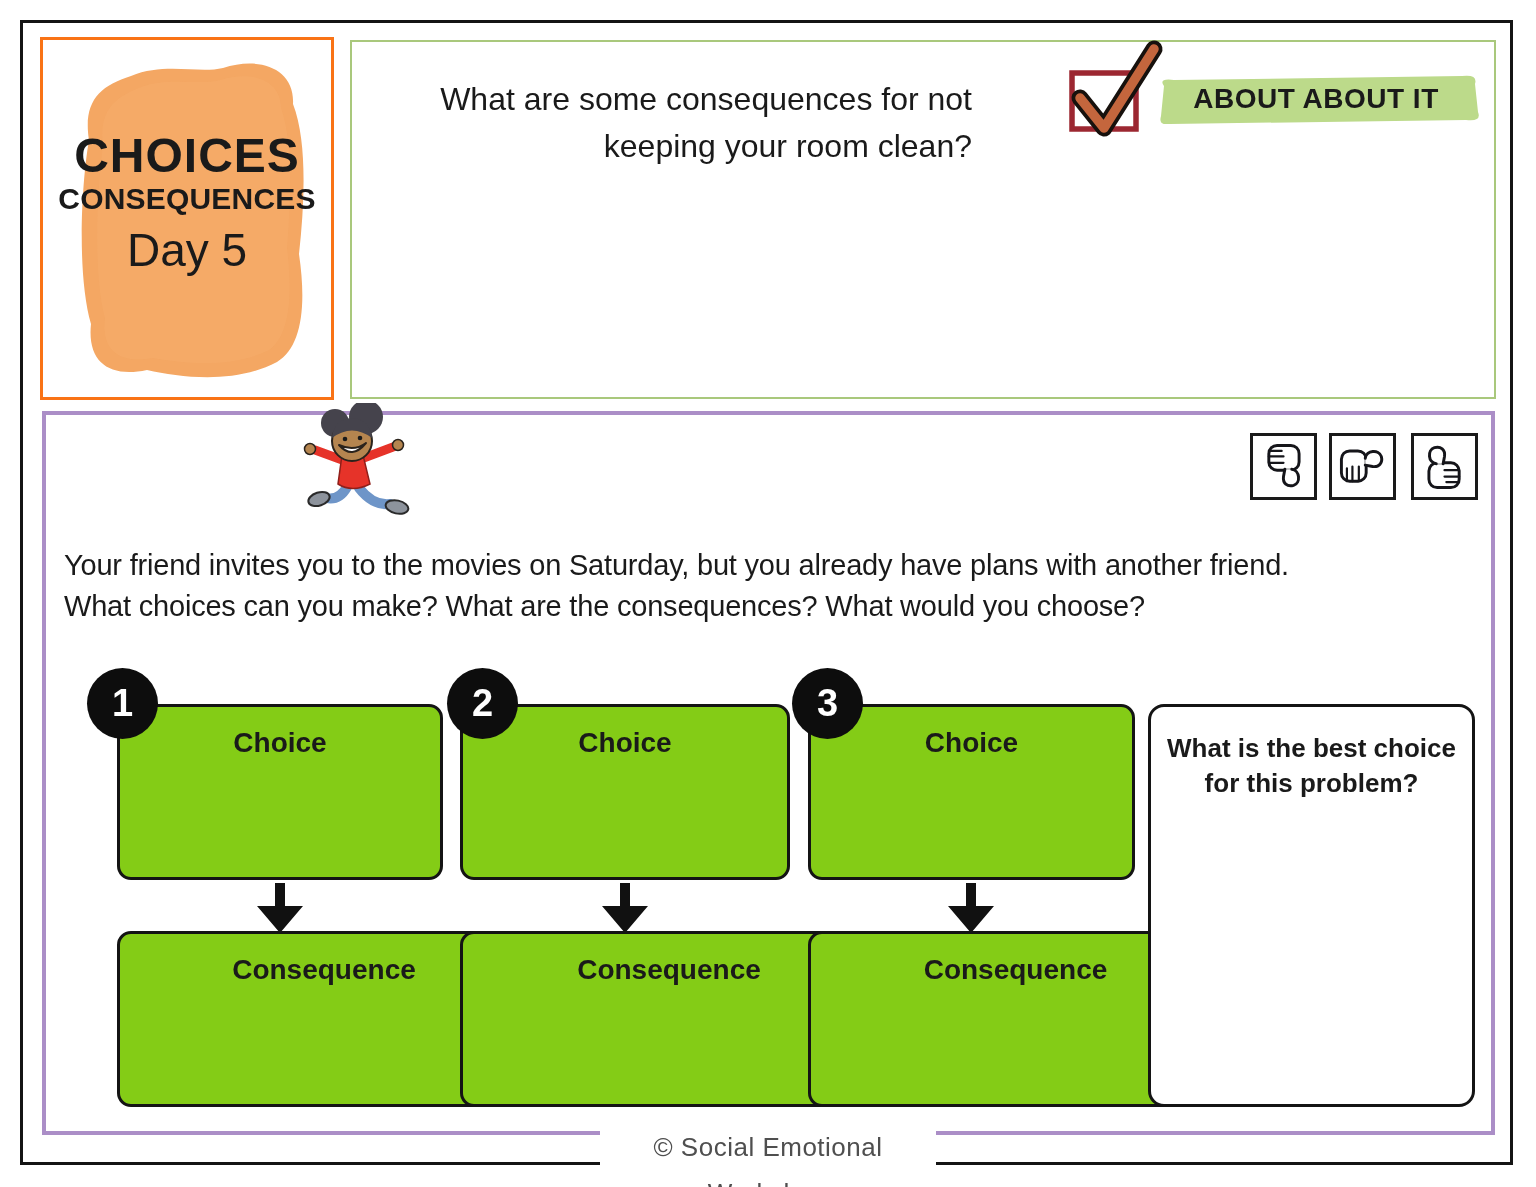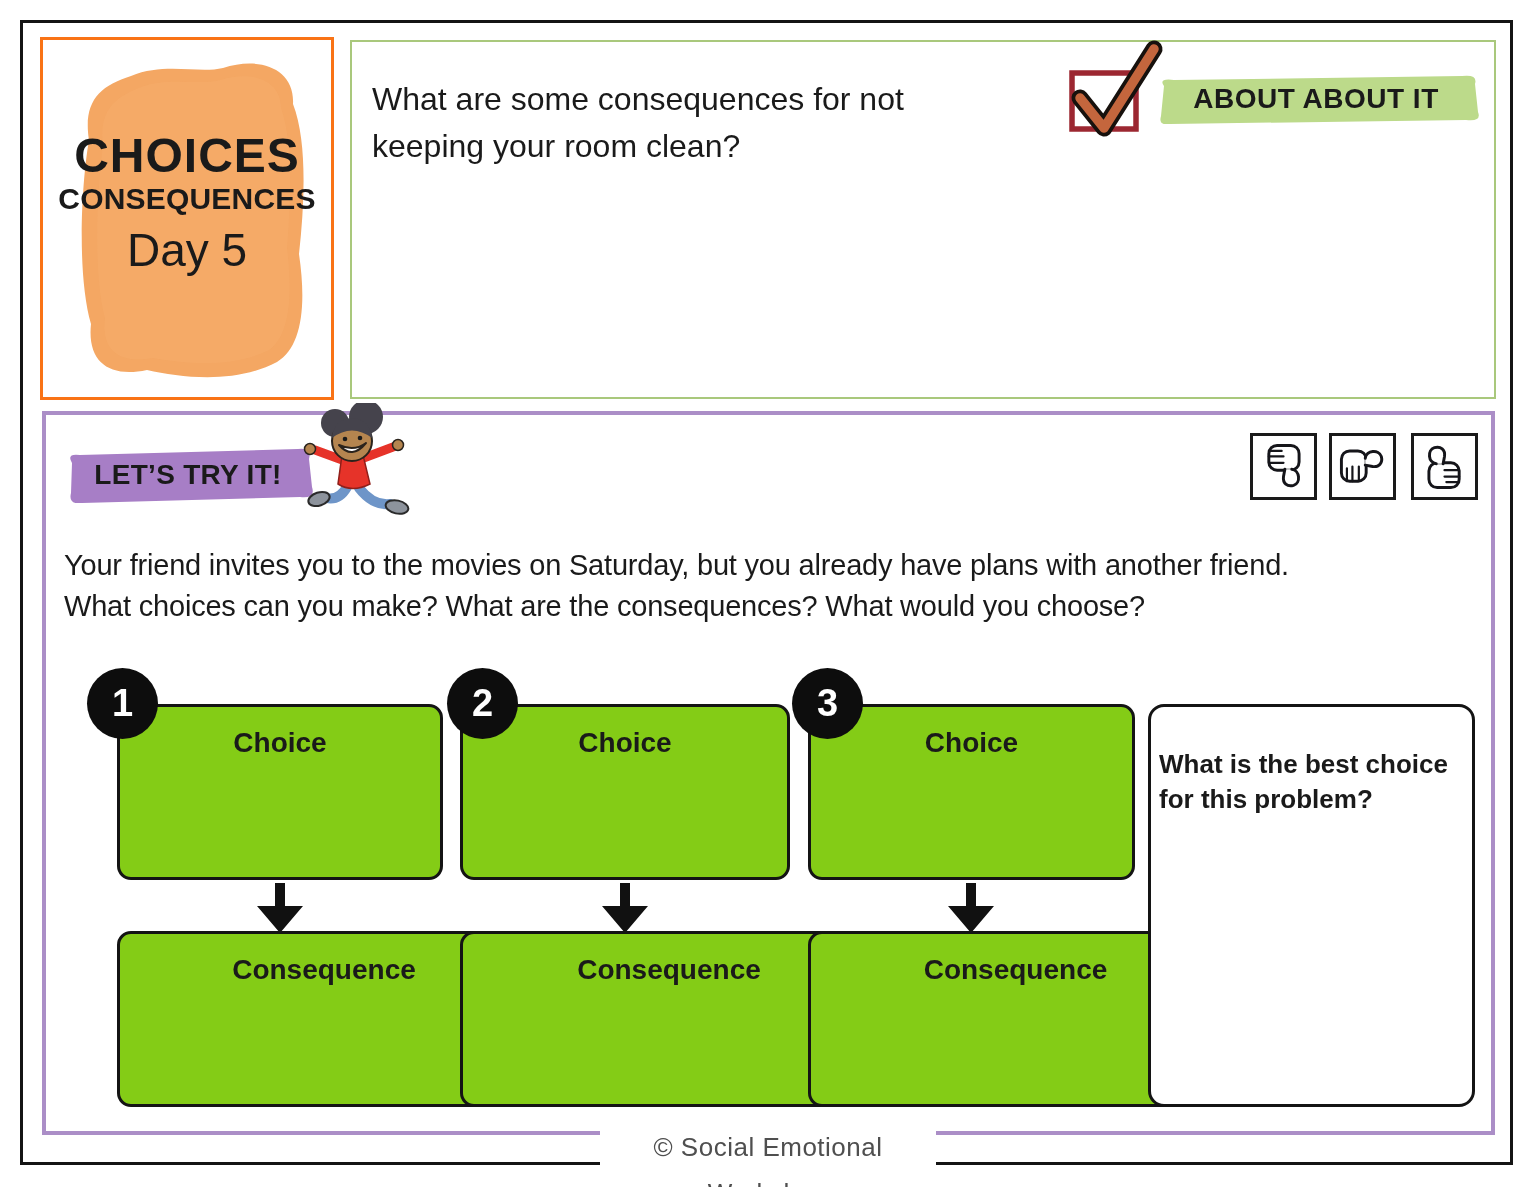--- a/index.html
+++ b/index.html
@@ -15,21 +15,21 @@
   
   #title-card { left:40px; top:37px; width:288px; height:357px; border:3px solid #f97316; background:#fff; z-index:2; }
   #title-card svg { position:absolute; left:0; top:0; }
   .title-text { position:absolute; left:0; width:100%; text-align:center; }
   #title-choices { top:88px; font-size:48px; font-weight:bold; letter-spacing:1px; }
   #title-consequences { top:142px; font-size:30px; font-weight:bold; letter-spacing:0.2px; }
   #title-day { top:183px; font-size:46px; font-weight:normal; }
 
   
   #think-panel { left:350px; top:40px; width:1142px; height:355px; border:2px solid #a9c87c; background:#fff; z-index:2; }
-  #question-text { left:20px; top:34px; width:600px; font-size:32px; line-height:47px; }
+  #question-text { left:20px; top:34px; width:600px; font-size:32px; line-height:47px;text-align:right; }
   #checkmark-wrap { left:712px; top:0px; width:104px; height:102px; overflow:visible; }
   #think-banner { left:800px; top:32px; width:328px; height:50px; }
   #think-banner svg { position:absolute; left:0; top:0; }
   #think-banner span { position:relative; display:block; text-align:center; line-height:50px; font-size:28px; font-weight:bold; letter-spacing:0.5px; }
 
   
   #try-panel { left:42px; top:411px; width:1445px; height:716px; border:4px solid #ab8ec7; background:#fff; z-index:2; }
   #try-banner { left:16px; top:32px; width:252px; height:56px; }
   #try-banner svg { position:absolute; left:0; top:0; }
   #try-banner span { position:relative; display:block; text-align:center; line-height:56px; font-size:28px; font-weight:bold; letter-spacing:0.3px; }
@@ -58,21 +58,21 @@
   .col1 { left:71px;  width:320px; }
   .col2 { left:414px; width:324px; }
   .col3 { left:762px; width:321px; }
 
   .arrow { top:468px; width:46px; height:50px; }
   #arrow-1 { left:211px; }
   #arrow-2 { left:556px; }
   #arrow-3 { left:902px; }
 
   #best-box { left:1102px; top:289px; width:321px; height:397px; border:3px solid #141414; border-radius:16px; background:#fff; z-index:3; }
-  #best-box .lbl { padding:40px 8px 0 8px; font-size:26px; font-weight:bold; line-height:35px; }
+  #best-box .lbl { padding:24px 8px 0 8px; font-size:26px; font-weight:bold; line-height:35px; text-align:center; }
 
   
   #footer { left:600px; top:1124px; width:336px; height:46px; background:#fff; z-index:6; text-align:center; }
   #footer span { line-height:46px; font-size:26px; color:#4f4f4f; letter-spacing:0.5px; }
 </style>
 </head>
 <body>
 
 <div>
 
@@ -102,26 +102,20 @@
     <div class="abs" id="think-banner">
       <svg width="328" height="50" viewBox="0 0 328 50" preserveAspectRatio="none">
         <path d="M12,12 Q6,4 22,6 L310,2 Q326,0 323,10 L326,38 Q330,48 314,46 L18,50 Q6,52 9,42 Z" fill="#bcda8a"></path>
       </svg>
       <span>ABOUT ABOUT IT</span>
     </div>
   </div>
 
   <div class="abs" id="try-panel">
 
-    <div class="abs" id="try-banner">
-      <svg width="252" height="56" viewBox="0 0 252 56" preserveAspectRatio="none">
-        <path d="M10,16 Q4,6 18,8 L236,2 Q250,0 247,12 L250,40 Q254,52 238,50 L20,56 Q6,58 9,46 Z" fill="#a77ec6"></path>
-      </svg>
-      <span>LET’S TRY IT!</span>
-    </div>
 
     <div class="abs" id="girl">
       <svg width="130" height="130" viewBox="0 0 130 130">
         <g stroke-linecap="round">
 
           <path d="M50,58 L20,47" stroke="#e63329" stroke-width="9" fill="none"></path>
           <path d="M66,56 L98,44" stroke="#e63329" stroke-width="9" fill="none"></path>
           <circle cx="15" cy="46" r="5.5" fill="#b5854f" stroke="#2a231c" stroke-width="1.5"></circle>
           <circle cx="103" cy="42" r="5.5" fill="#b5854f" stroke="#2a231c" stroke-width="1.5"></circle>
 

